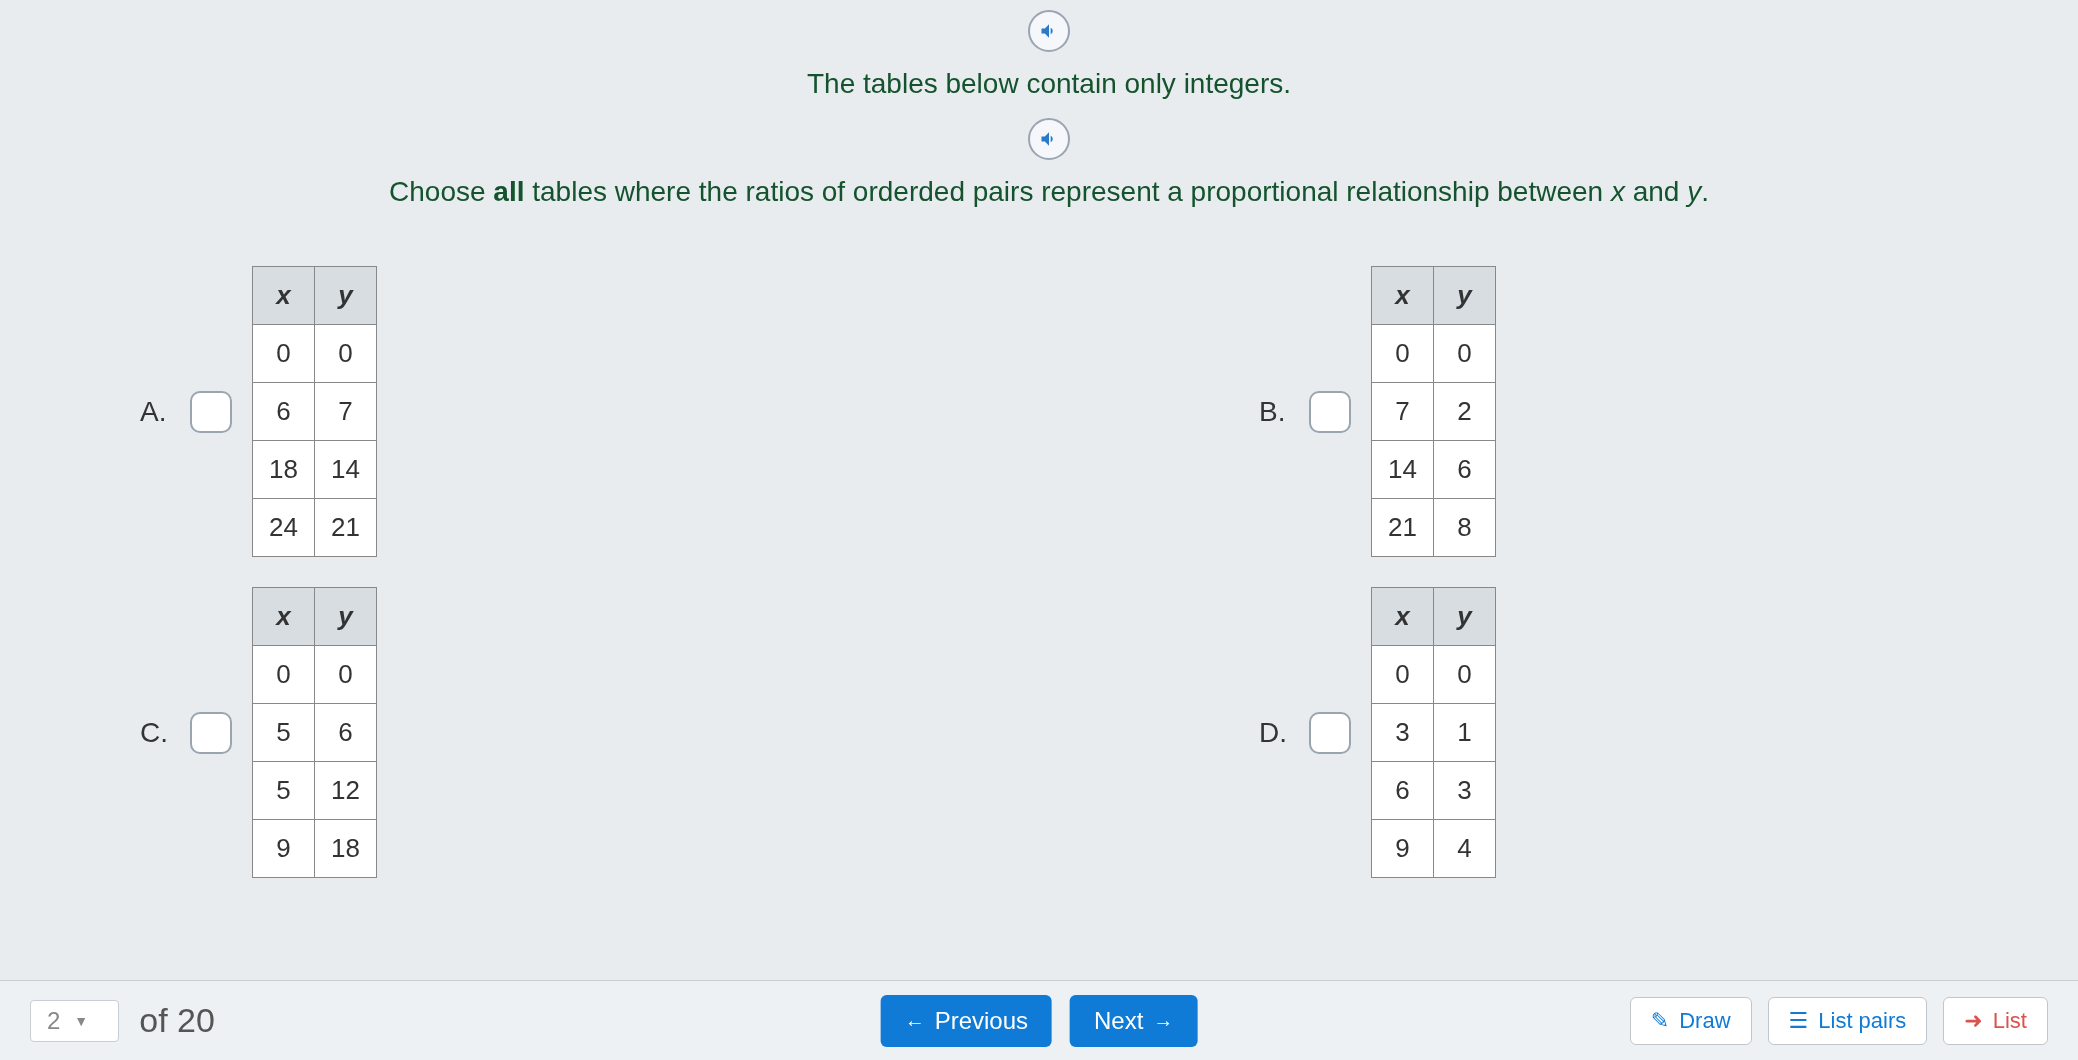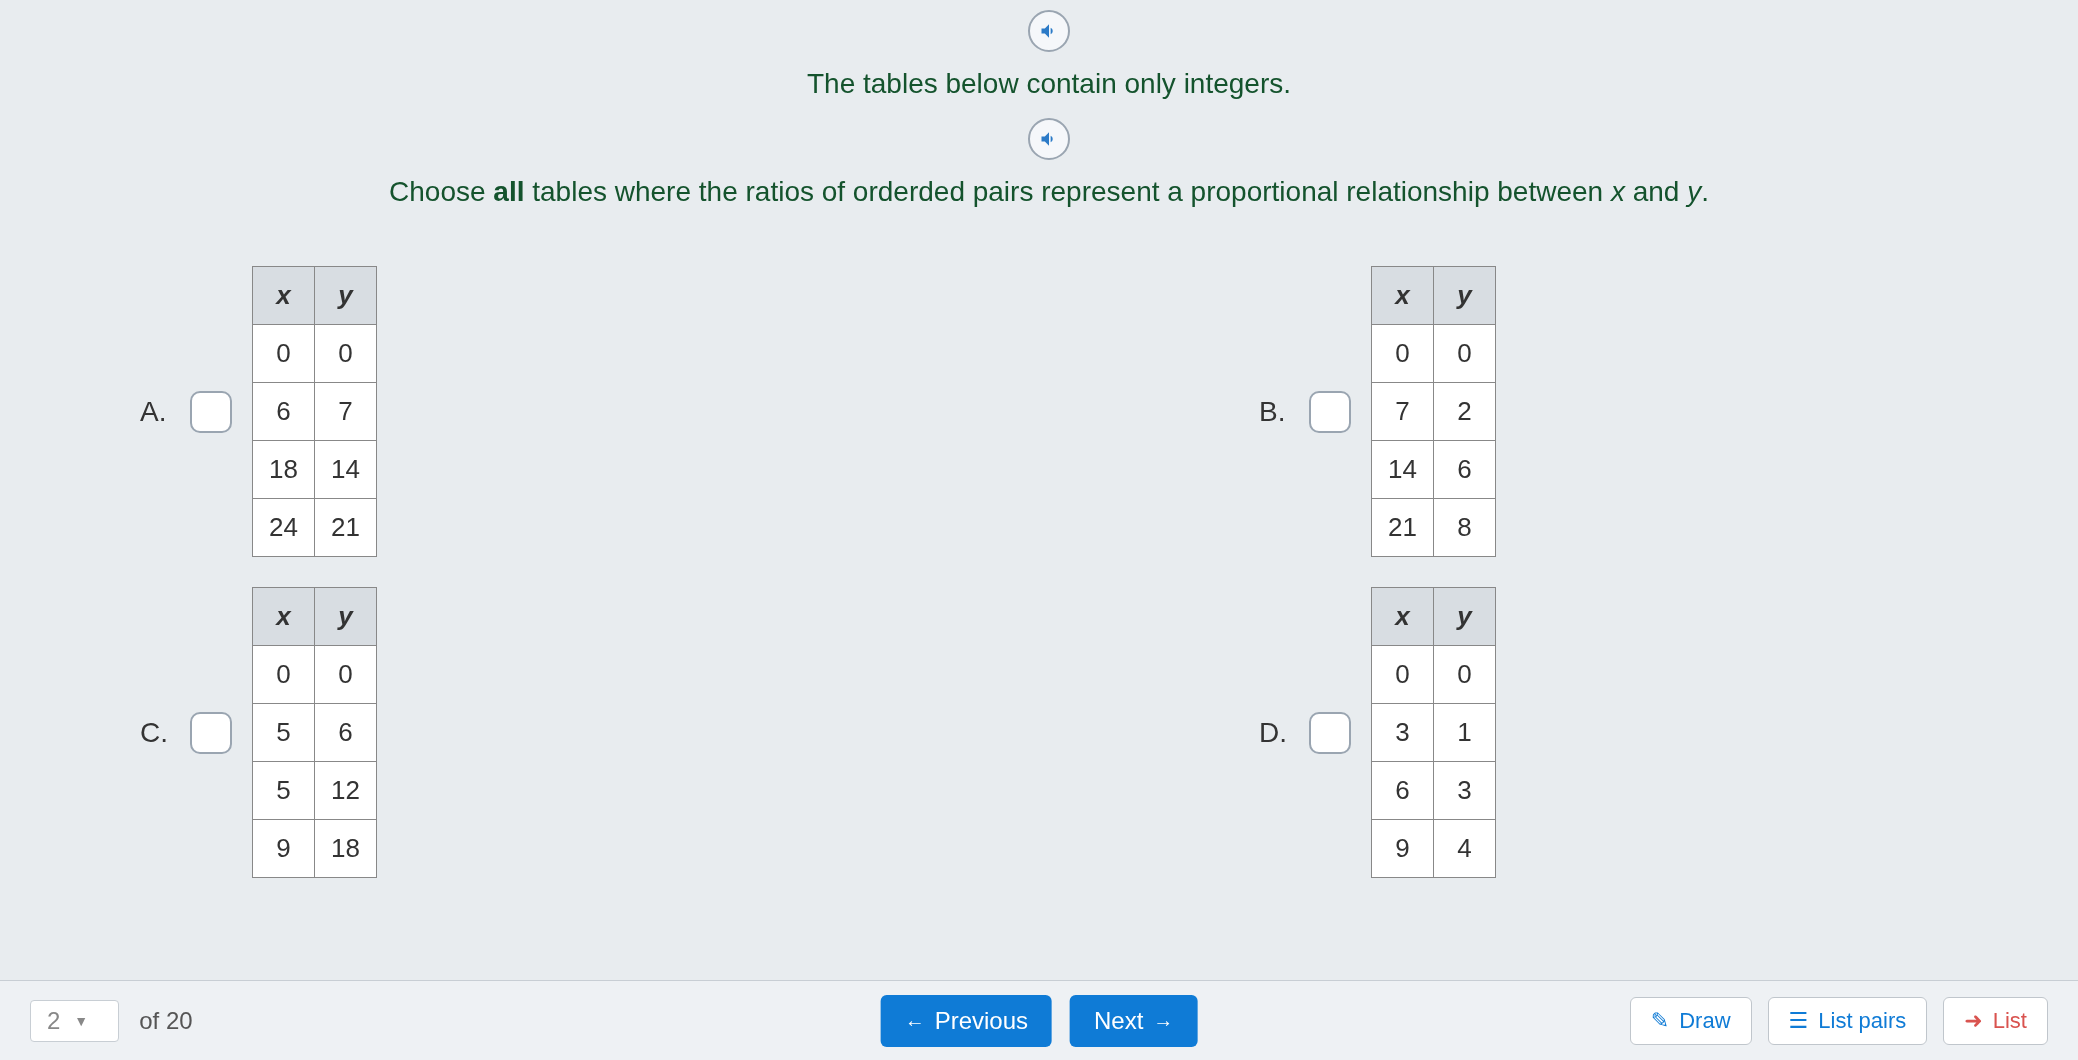--- a/index.html
+++ b/index.html
@@ -95,21 +95,21 @@
     .page-select {
       border: 1px solid #c8ced4;
       border-radius: 4px;
       background: #fff;
       padding: 6px 30px 6px 16px;
       font-size: 24px;
       color: #888;
       display: flex; align-items: center; gap: 14px;
     }
     .page-select .caret { font-size: 14px; color: #888; }
-    .of-text { font-size: 24px; color: #555; margin-left: 20px; }
+    .of-text { font-size: 34px; color: #555; margin-left: 20px; }
     .center-nav {
       position: absolute;
       left: 50%; transform: translateX(-50%);
       display: flex; gap: 18px;
     }
     .nav-btn {
       background: #0f7bd6;
       color: #fff;
       border: none;
       border-radius: 6px;

